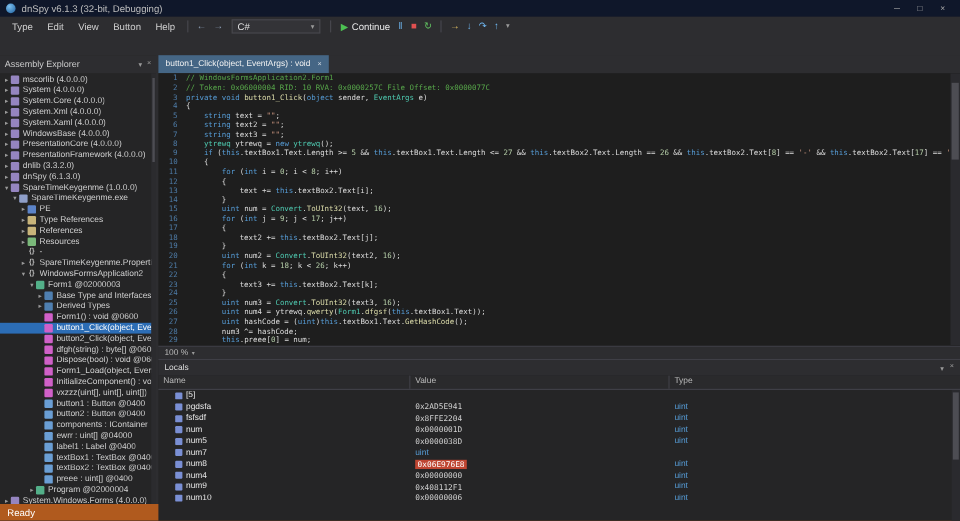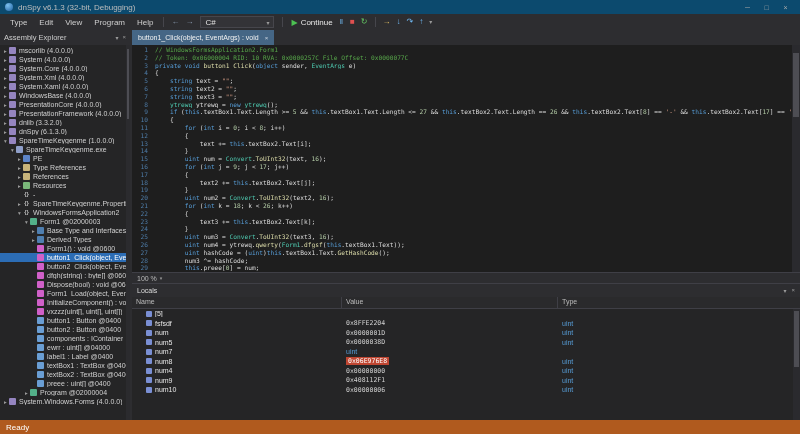--- a/index.html
+++ b/index.html
@@ -1,21 +1,21 @@
 <!DOCTYPE html>
 <html><head>
 <meta charset="utf-8">
 <style>
   * { box-sizing: border-box; margin: 0; padding: 0; }
   html,body { width: 800px; height: 434px; overflow: hidden; background: #1e1e1e;
               font-family: "Liberation Sans", sans-serif; }
   .app { width: 800px; height: 434px; display: flex; flex-direction: column; background: #2d2d30; }
 
   
-  .titlebar { height: 14px; flex: 0 0 auto; background: #0c4a6e; display: flex; align-items: center;
+  .titlebar { height: 14px; flex: 0 0 auto; background: #0f172a; display: flex; align-items: center;
               padding: 0 5px; font-size: 8px; color: #bdbdbd; }
   .app-icon { width: 8px; height: 8px; border-radius: 50%; flex: 0 0 auto;
               background: radial-gradient(circle at 35% 30%, #7cc0ef, #1d5f9e); margin-right: 5px; }
   .win-buttons { margin-left: auto; display: flex; }
   .win-btn { width: 19px; height: 13px; display: flex; align-items: center; justify-content: center;
              font-size: 7px; color: #a9a9a9; }
 
   
   .menubar { height: 16px; flex: 0 0 auto; background: #2d2d30; display: flex; align-items: center;
              font-size: 8px; color: #cfcfcf; padding: 0 4px; }
@@ -31,21 +31,21 @@
   .tb-btn { display: flex; align-items: center; gap: 3px; padding: 1px 4px; font-size: 8px; color: #e8e8e8; }
   .ico-play { color: #4cc152; }
   .ico-pause { color: #6fb8f2; letter-spacing: 1px; }
   .ico-stop { color: #e05050; }
   .ico-restart { color: #62c462; }
   .ico-next { color: #e2c063; }
   .ico-step { color: #6fb8f2; }
   .ico-overflow { color: #9a9a9a; font-size: 6px; }
 
   
-  .main { flex: 1; min-height: 0; display: flex; }
+  .main { flex: 1; min-height: 0; display: flex; margin-top: 16px; }
 
   
   .sidebar { width: 130px; flex: 0 0 auto; background: #252526; display: flex; flex-direction: column; position: relative; }
   .sidebar-header { height: 15px; flex: 0 0 auto; background: #2d2d30; display: flex; align-items: center;
                     font-size: 7.5px; color: #cccccc; padding: 0 4px; }
   .sidebar-header .hdr-icons { margin-left: auto; display: flex; gap: 4px; color: #9a9a9a; font-size: 6px; }
   .tree { flex: 1; overflow: hidden; font-size: 7px; padding-top: 1px; }
   .tree-row { height: 9px; display: flex; align-items: center; white-space: nowrap; overflow: hidden; color: #d0d0d0; }
   .tree-row.selected { background: #2c6db5; color: #ffffff; }
   .expander { width: 7px; flex: 0 0 auto; font-size: 5.5px; color: #9a9a9a; text-align: center; }
@@ -135,21 +135,21 @@
       <div class="win-btn">□</div>
       <div class="win-btn">×</div>
     </div>
   </div>
 
   <div class="menubar">
     <div class="menus">
         <span class="menu-item">Type</span>
         <span class="menu-item">Edit</span>
         <span class="menu-item">View</span>
-        <span class="menu-item">Program</span>
+        <span class="menu-item">Button</span>
         <span class="menu-item">Help</span>
       </div>
     <span class="tb-sep"></span>
     <span class="tb-ico nav">←</span>
     <span class="tb-ico nav">→</span>
     <div class="lang-combo">
       <span>C#</span>
       <span class="caret">▾</span>
     </div>
     <span class="tb-sep"></span>
@@ -457,20 +457,28 @@
               <div class="lcell lname">
                 <span class="licon"></span>
                 <span>[5]</span>
               </div>
               <div class="lcell lvalue"><span class="val"></span></div>
               <div class="lcell ltype"></div>
             </div>
             <div class="lrow">
               <div class="lcell lname">
                 <span class="licon"></span>
+                <span>pgdsfa</span>
+              </div>
+              <div class="lcell lvalue"><span class="val">0x2AD5E941</span></div>
+              <div class="lcell ltype">uint</div>
+            </div>
+            <div class="lrow">
+              <div class="lcell lname">
+                <span class="licon"></span>
                 <span>fsfsdf</span>
               </div>
               <div class="lcell lvalue"><span class="val">0x8FFE2204</span></div>
               <div class="lcell ltype">uint</div>
             </div>
             <div class="lrow">
               <div class="lcell lname">
                 <span class="licon"></span>
                 <span>num</span>
               </div>

